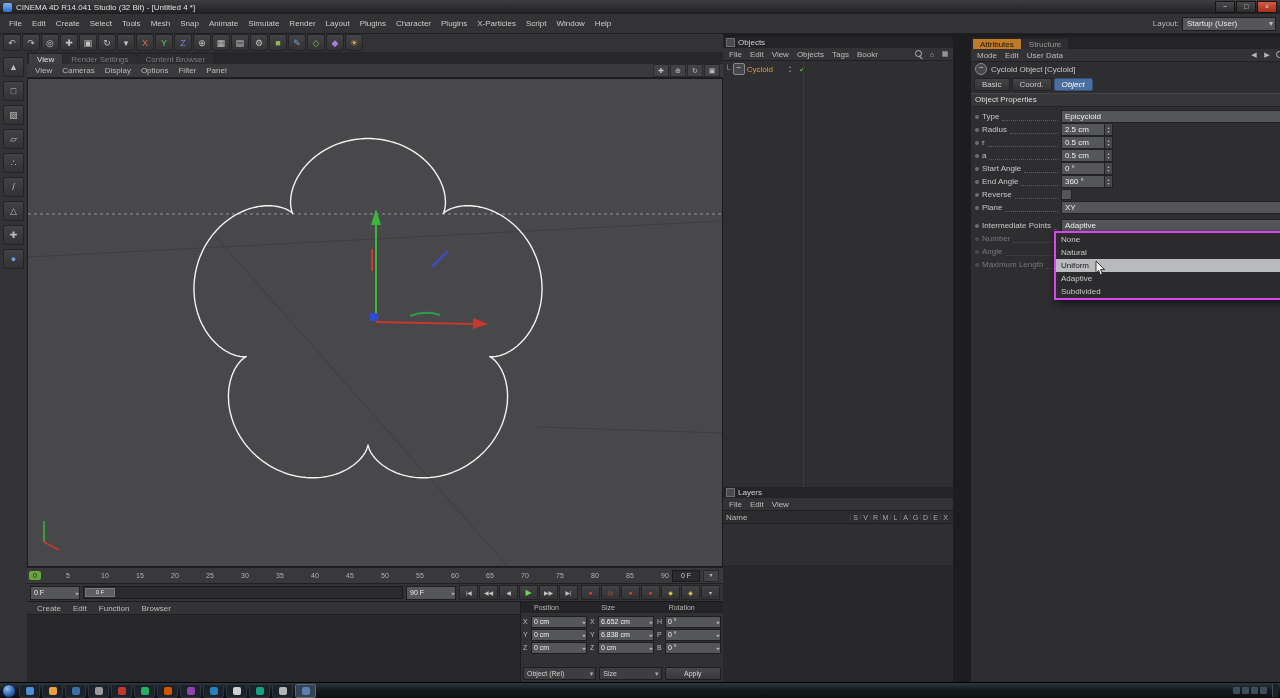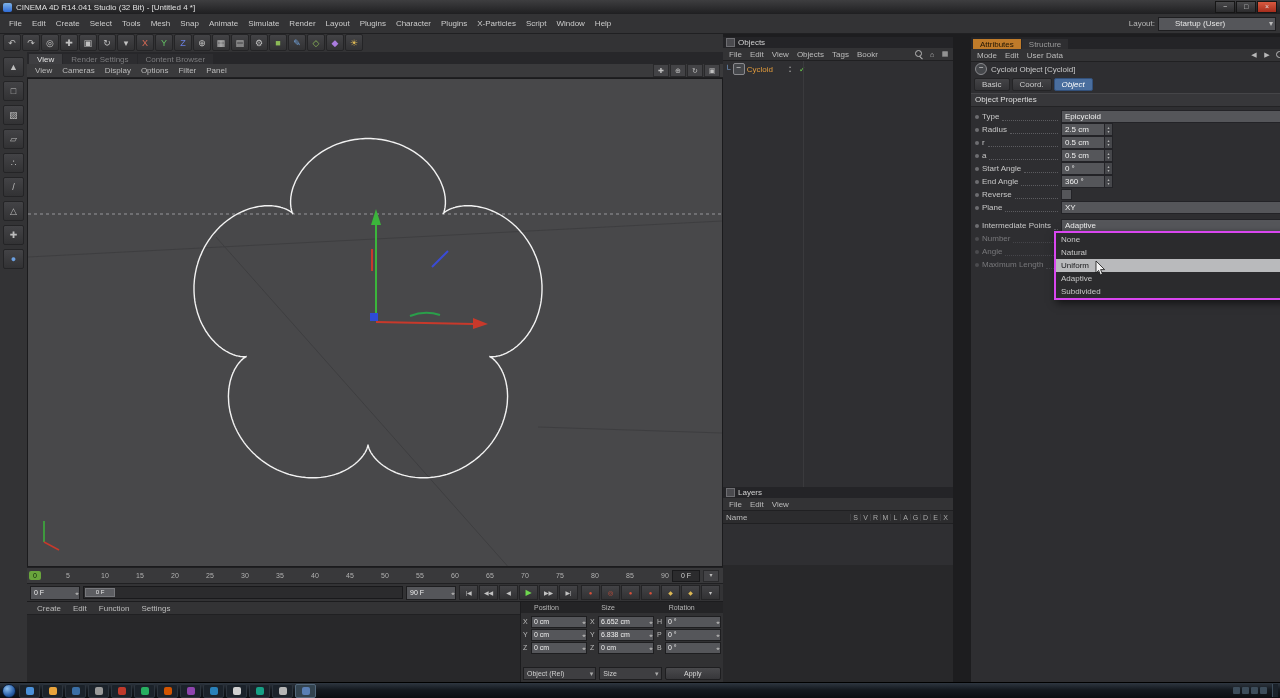--- a/index.html
+++ b/index.html
@@ -15,21 +15,21 @@
   .wb{width:18px;height:10px;background:linear-gradient(#4a4a4c,#2c2c2e);border:1px solid #161616;
       font-size:7px;line-height:9px;text-align:center;color:#ddd;}
   .wb.close{background:linear-gradient(#d85a40,#a52d1c);}
 
   
   .menubar{position:absolute;left:0;top:14px;right:0;height:19px;background:#333335;display:flex;
            align-items:center;padding:0 4px;border-bottom:1px solid #202022;z-index:5;}
   .menu-item{padding:2px 5px;color:#cccccc;white-space:nowrap;cursor:default;}
   .menus{display:flex;}
   .layout-ctl{margin-left:auto;display:flex;align-items:center;gap:3px;color:#b8b8b8;}
-  .layout-dd{width:84px;height:12px;background:#55565a;border:1px solid #1e1e20;padding:0 16px;line-height:12px;
+  .layout-dd{width:84px;height:12px;background:#55565a;border:1px solid #1e1e20;padding:0 4px;line-height:12px;
              color:#e6e6e6;position:relative;}
   .layout-dd::after{content:"▾";position:absolute;right:2px;top:0;color:#bbb;}
 
   
   .toolbar{position:absolute;left:0;top:33px;width:723px;height:19px;background:#333335;display:flex;
            align-items:center;gap:1px;padding:0 3px;border-bottom:1px solid #1c1c1e;}
   .ticons{display:flex;gap:1px;}
   .ticon{width:16px;height:15px;background:linear-gradient(#434346,#323234);border:1px solid #242426;
          display:flex;align-items:center;justify-content:center;font-size:9px;color:#c2c2c2;border-radius:2px;}
   .ticon.ax{color:#d86a55}.ticon.ay{color:#63c063}.ticon.az{color:#6b80e0}
@@ -506,21 +506,21 @@
         </span>
     </div>
 
     <div class="bottomrow">
       <div class="materials">
         <div class="mat-menu">
 
         <span class="menu-item">Create</span>
             <span class="menu-item">Edit</span>
             <span class="menu-item">Function</span>
-            <span class="menu-item">Settings</span>
+            <span class="menu-item">Browser</span>
           </div>
         <div class="mat-area"></div>
       </div>
 
       <div class="coords">
         <div class="coord-headers">
           <span>Position</span>
           <span>Size</span>
           <span>Rotation</span>
         </div>

